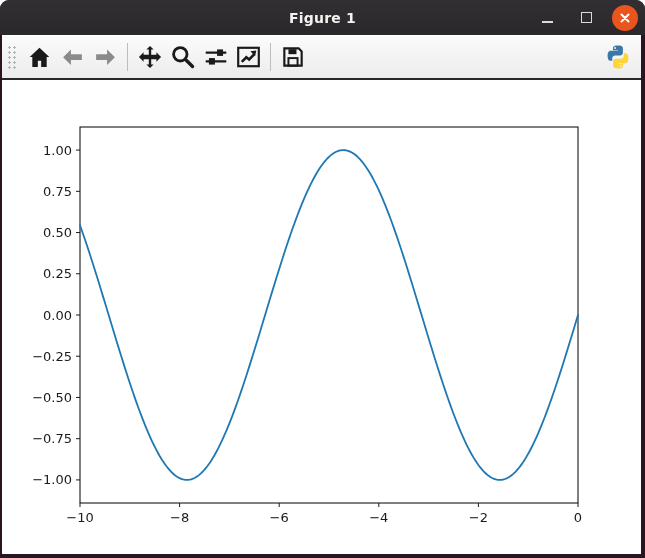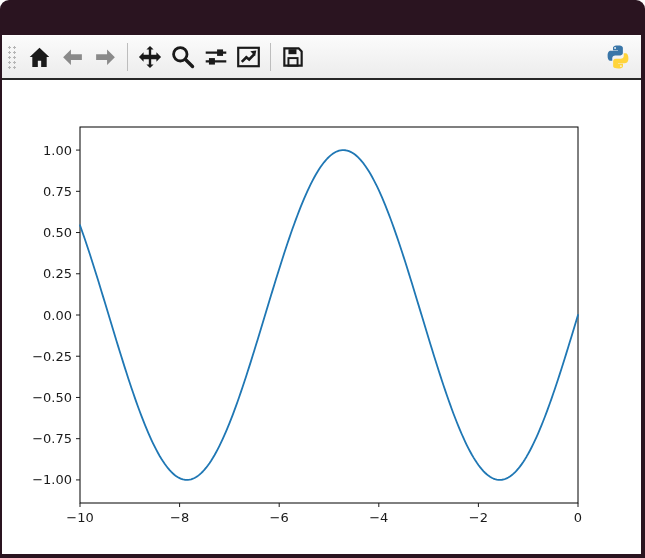--- a/index.html
+++ b/index.html
@@ -44,20 +44,38 @@
   
   .canvas{ flex:1; position:relative; background:#ffffff; }
   #plot{ display:block; }
   .ticklabel{ font-family:"DejaVu Sans", sans-serif; font-size:13px; fill:#1a1a1a; }
 </style>
 </head>
 <body>
 
 <div class="window">
 
+  <div class="titlebar">
+    <div class="titlebar-title">Figure 1</div>
+    <div class="win-controls">
+      <button class="win-btn">
+        <span class="glyph-min"></span>
+      </button>
+      <button class="win-btn">
+        <span class="glyph-max"></span>
+      </button>
+      <button class="win-btn">
+        <span class="glyph-close">
+          <svg width="14" height="14" viewBox="0 0 14 14">
+            <path d="M3.5 3.5 L10.5 10.5 M10.5 3.5 L3.5 10.5" stroke="#ffffff" stroke-width="2" stroke-linecap="round"></path>
+          </svg>
+        </span>
+      </button>
+    </div>
+  </div>
 
   <div class="content">
 
     <div class="toolbar">
       <div class="grip"></div>
 
       <button class="tool-btn">
         <svg width="25" height="25" viewBox="0 0 24 24">
           <path d="M12 2.6 2.6 11.4h2.5V21h5.3v-6h3.2v6h5.3v-9.6h2.5z" fill="#1a1a1a"></path>
         </svg>

